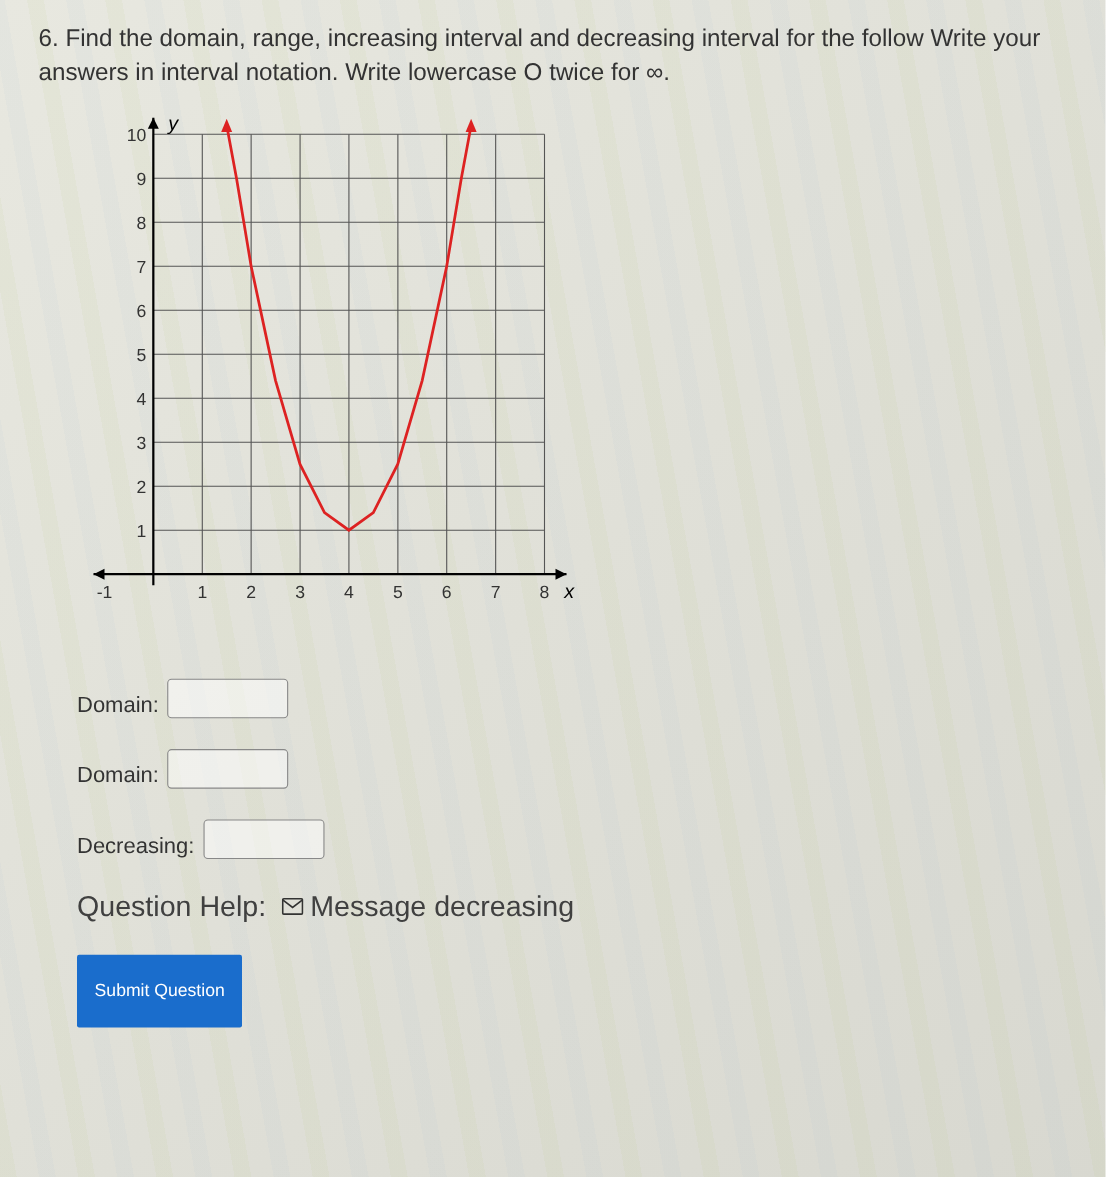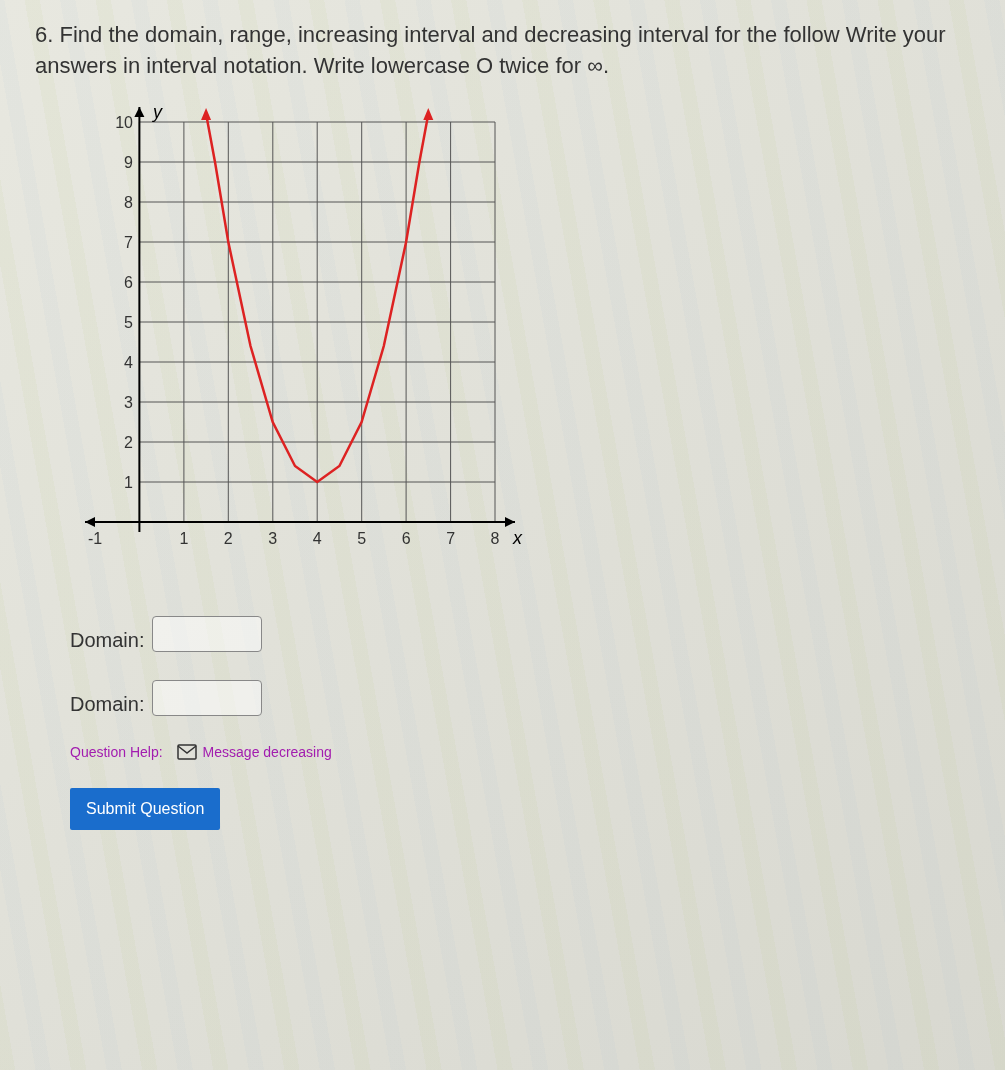--- a/index.html
+++ b/index.html
@@ -48,39 +48,39 @@
       height: 36px;
       border: 1px solid #888;
       border-radius: 4px;
       background: rgba(255,255,255,0.5);
       font-size: 16px;
       padding: 0 6px;
     }
     .help-section {
       margin-left: 35px;
       margin-top: 12px;
-      font-size: 14px;
-      color: #a21caf;
+      font-size: 26px;
+      color: #404040;
       display: flex;
       align-items: center;
       gap: 14px;
     }
     .envelope {
       display: inline-flex;
       align-items: center;
       gap: 6px;
       cursor: pointer;
     }
     .submit-btn {
       margin-left: 35px;
       margin-top: 28px;
       background: #1a6dcc;
       color: white;
       border: none;
-      padding: 12px 16px;
+      padding: 24px 16px;
       font-size: 16px;
       border-radius: 2px;
       cursor: pointer;
     }
     .moire {
       position: absolute;
       inset: 0;
       background: repeating-linear-gradient(80deg, rgba(180,200,120,0.08) 0px, rgba(180,200,120,0.08) 15px, rgba(255,255,255,0) 15px, rgba(255,255,255,0) 35px, rgba(150,180,210,0.06) 35px, rgba(150,180,210,0.06) 50px, rgba(255,255,255,0) 50px, rgba(255,255,255,0) 70px);
       z-index: 1;
       pointer-events: none;
@@ -172,20 +172,24 @@
 
   <div class="answer-section">
     <div class="answer-row">
       <span class="answer-label">Domain:</span>
       <input class="answer-input" type="text" style="">
     </div>
     <div class="answer-row">
       <span class="answer-label">Domain:</span>
       <input class="answer-input" type="text" style="">
     </div>
+    <div class="answer-row">
+      <span class="answer-label">Decreasing:</span>
+      <input class="answer-input" type="text" style="">
+    </div>
   </div>
 
   <div class="help-section">
     <span>Question Help:</span>
     <span class="envelope">
       <svg width="20" height="16" viewBox="0 0 20 16">
         <rect x="1" y="1" width="18" height="14" rx="1" fill="none" stroke="#333" stroke-width="1.5"></rect>
         <path d="M1 2 L10 9 L19 2" fill="none" stroke="#333" stroke-width="1.5"></path>
       </svg>
       <span>Message decreasing</span>

